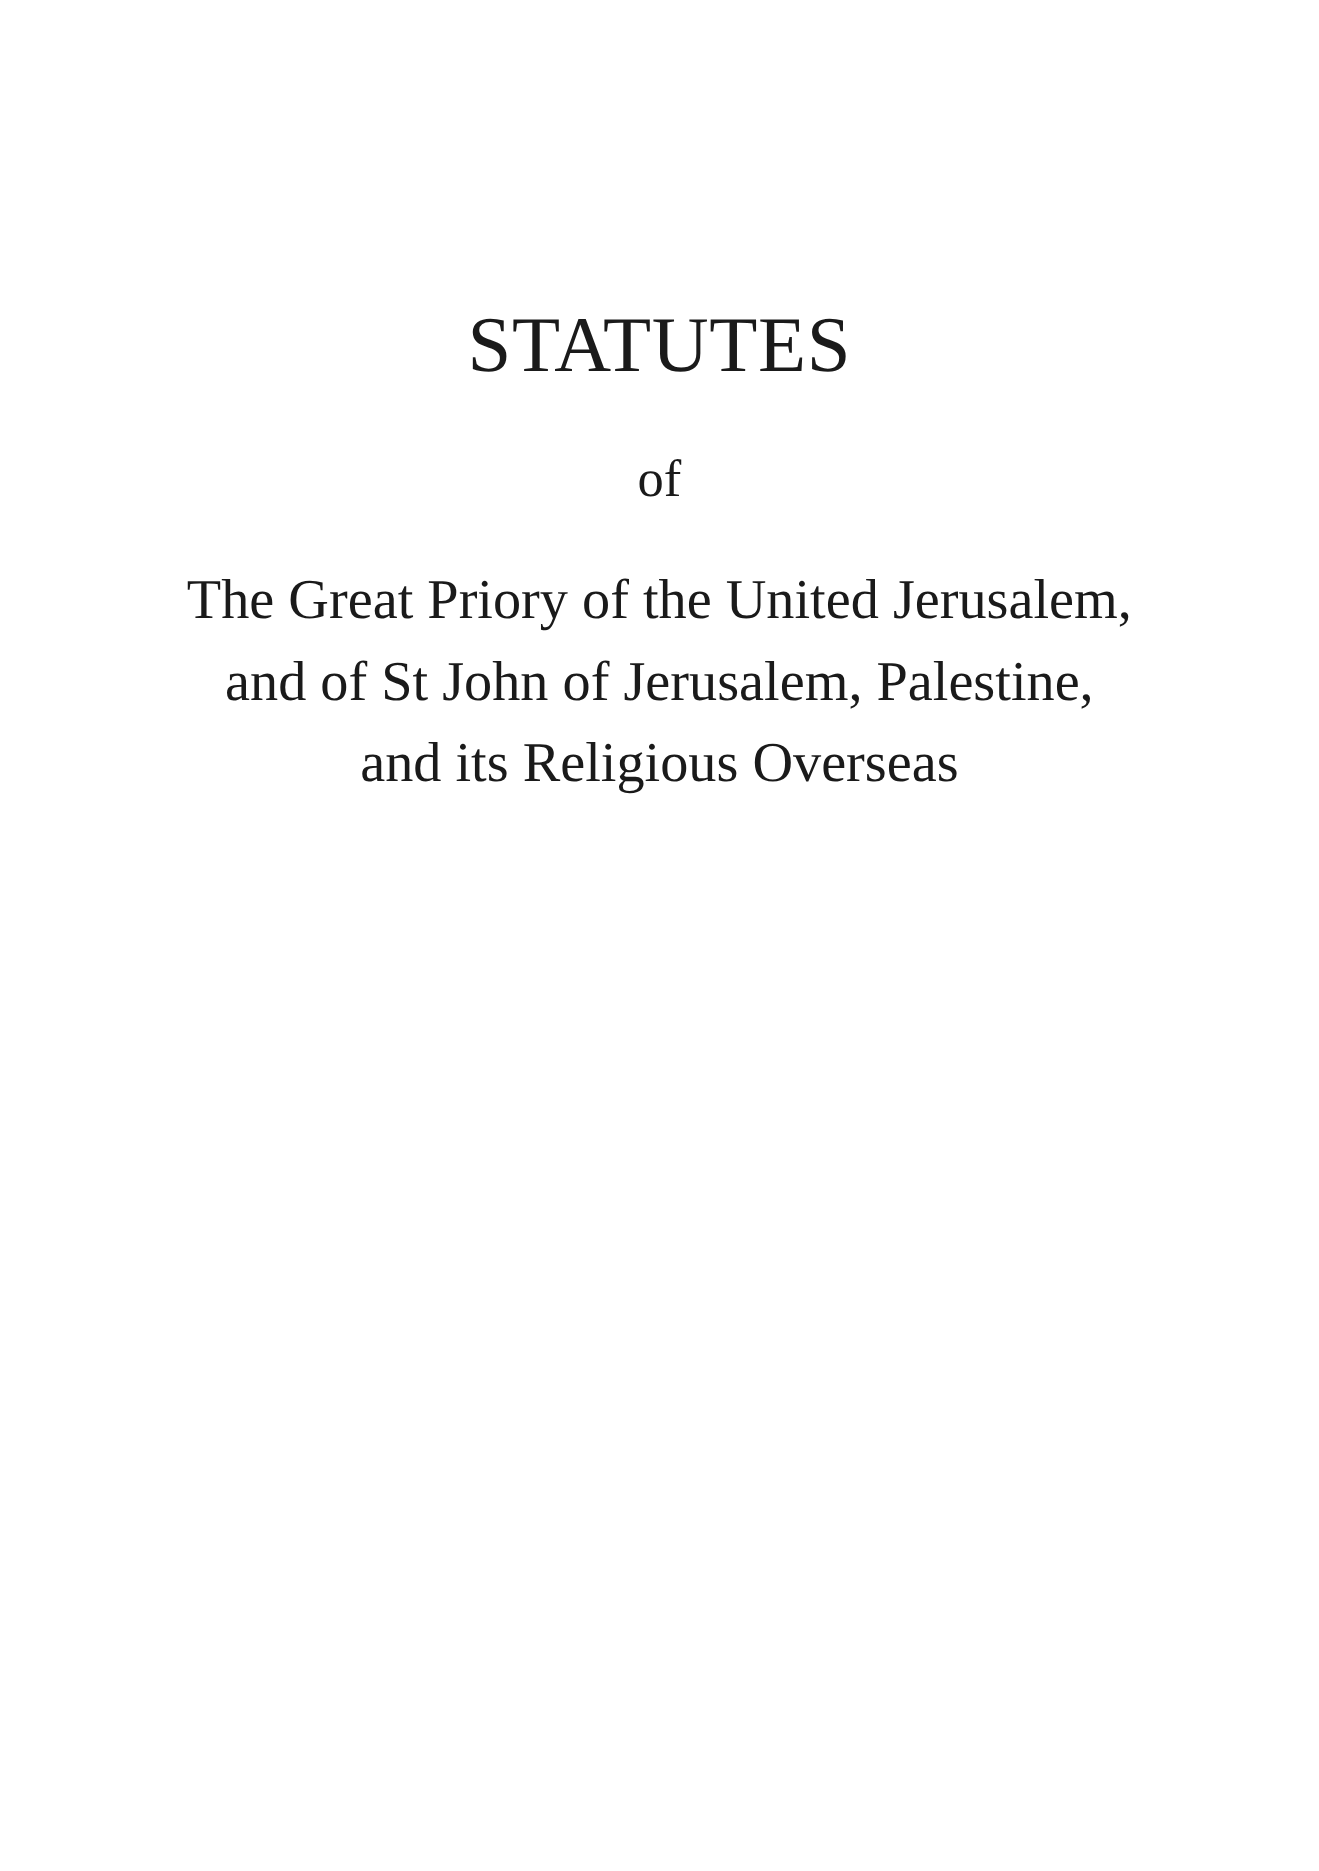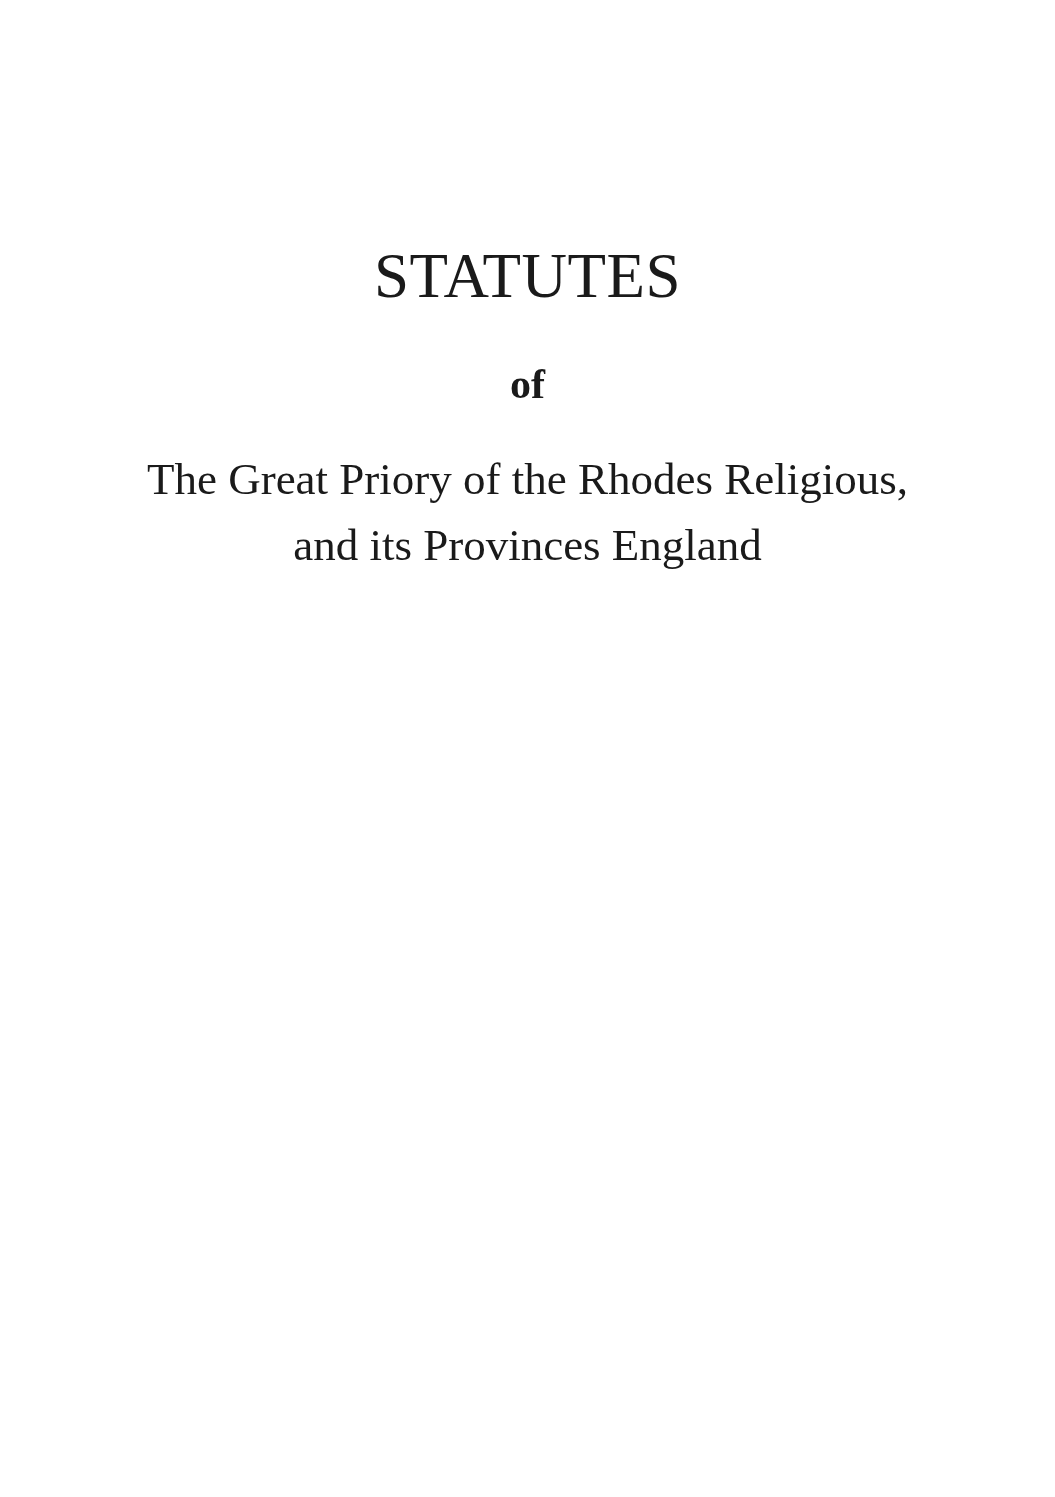--- a/index.html
+++ b/index.html
@@ -32,21 +32,21 @@
     font-size: 63px;
     line-height: 1.0;
     letter-spacing: 0.5px;
     font-weight: 400;
     margin: 0;
   }
   .doc-of {
     font-size: 42px;
     line-height: 1.0;
     margin: 55px 0 0 0;
-    font-weight: 700;
+    font-weight: 400;
   }
   .doc-subtitle {
     margin: 42px auto 0 auto;
     width: 900px;
     font-size: 45px;
     line-height: 1.46;
     font-weight: 400;
     text-align: center;
   }
   .doc-year {
@@ -60,19 +60,20 @@
 <body>
 
 <div class="page">
   <div class="title-block">
 
     <h1 class="doc-title">STATUTES</h1>
 
     <p class="doc-of">of</p>
 
     <div class="doc-subtitle">
-      <div>The Great Priory of the Rhodes Religious,</div>
-      <div>and its Provinces England</div>
+      <div>The Great Priory of the United Jerusalem,</div>
+      <div>and of St John of Jerusalem, Palestine,</div>
+      <div>and its Religious Overseas</div>
     </div>
 
 
   </div>
 </div>
 
 </body></html>

